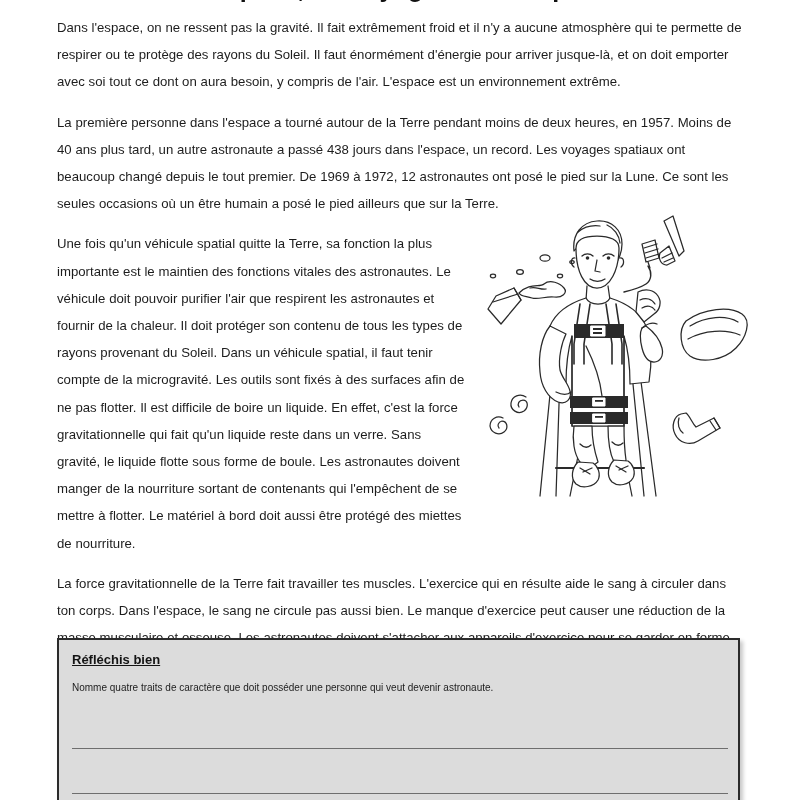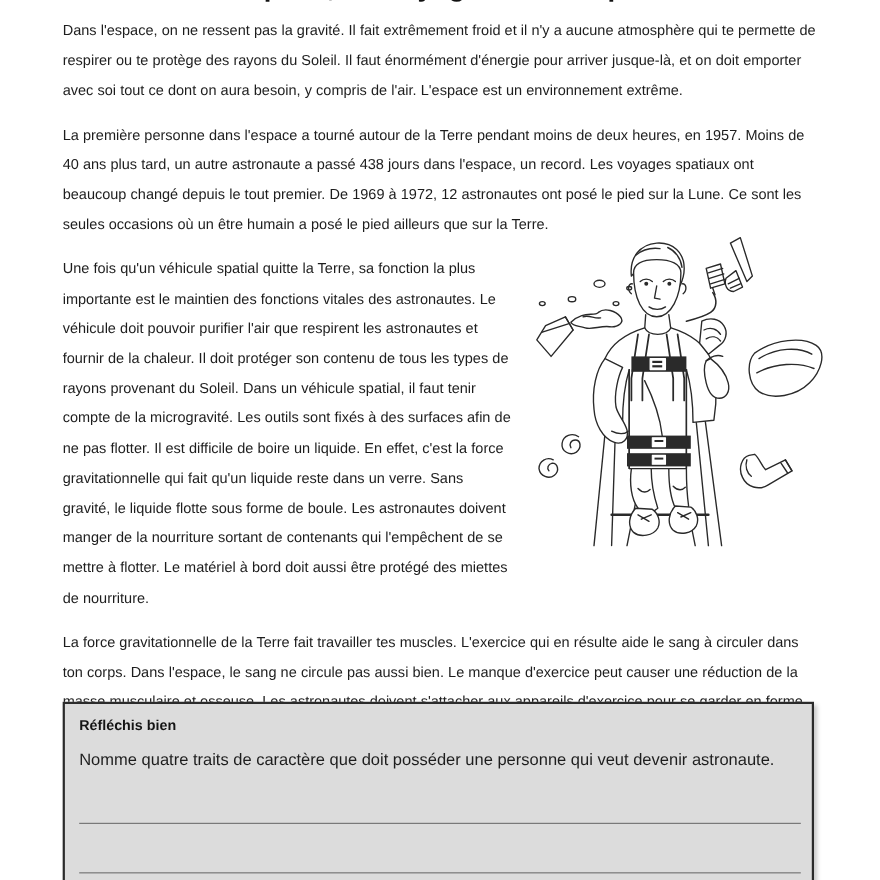--- a/index.html
+++ b/index.html
@@ -88,26 +88,27 @@
     box-sizing: border-box;
     box-shadow: 3px 3px 4px rgba(0,0,0,0.22);
   }
   .reflect-heading {
     position: absolute;
     left: 13px;
     top: 12px;
     font-size: 13px;
     font-weight: bold;
     color: #141414;
+    text-decoration: underline;
   }
   .reflect-line1 {
     position: absolute;
     left: 13px;
     top: 42px;
-    font-size: 15px;
+    font-size: 10px;
     color: #1d1d1d;
   }
   .reflect-line2 {
     position: absolute;
     left: 13px;
     top: 68px;
     font-size: 13.2px;
     color: #1d1d1d;
   }
   .answer-rule {

